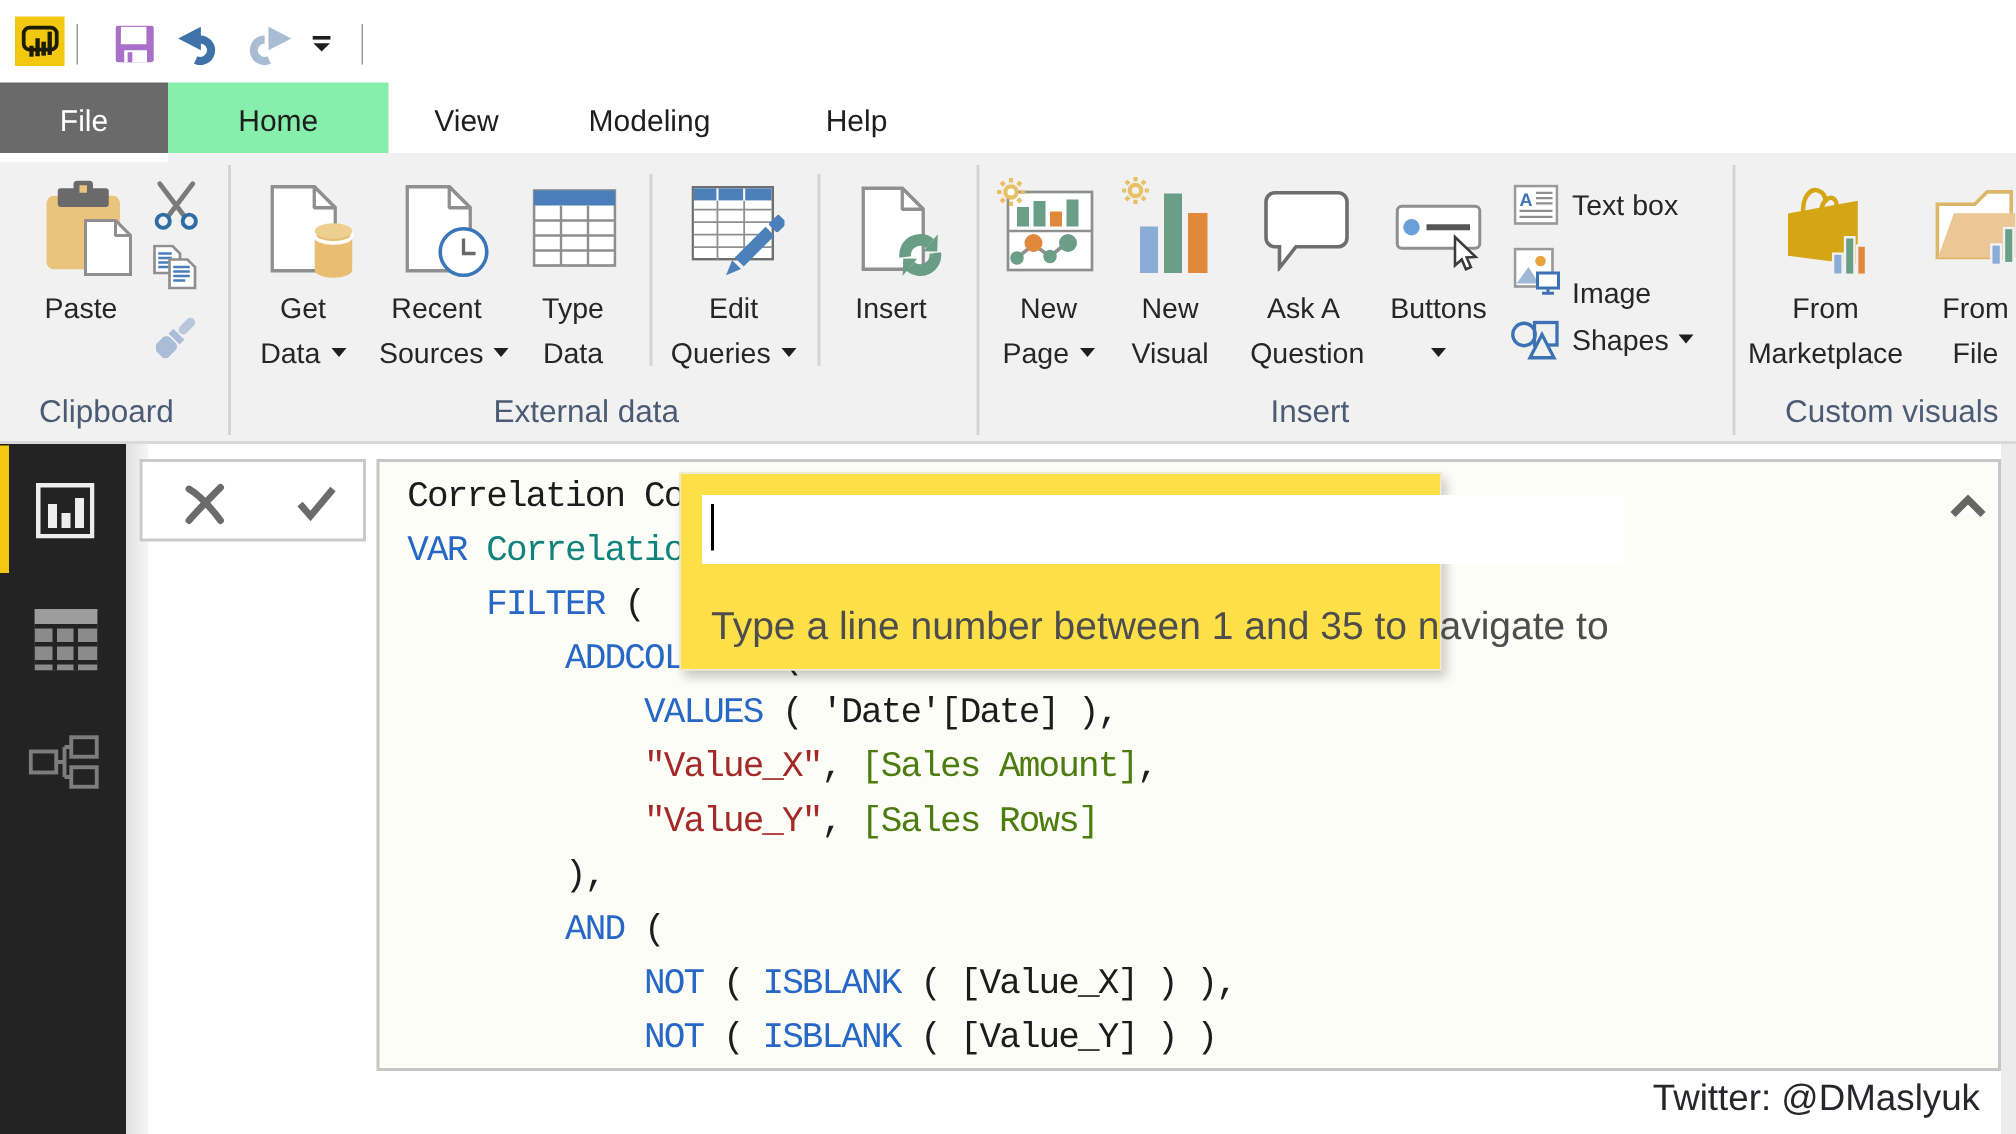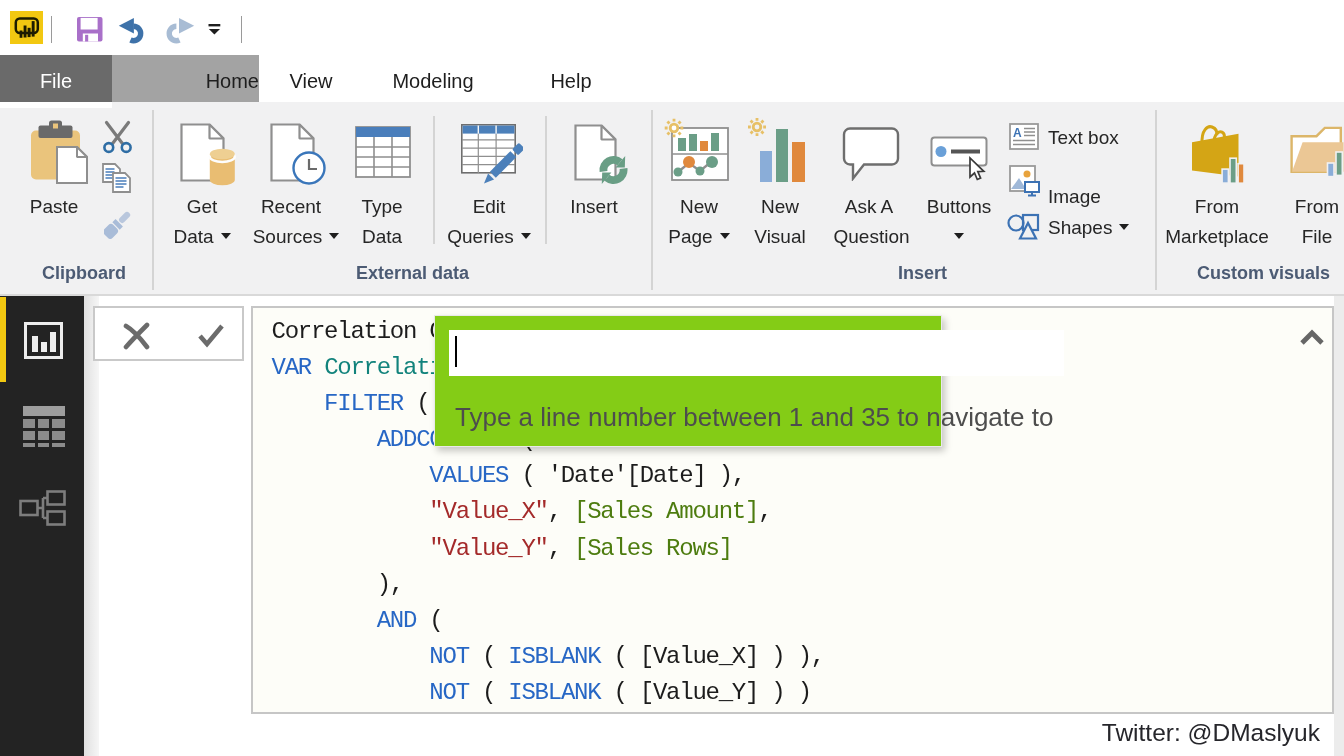--- a/index.html
+++ b/index.html
@@ -12,48 +12,48 @@
 #titlebar { position:absolute; left:0; top:0; width:1344px; height:55px; background:#fff; }
 #pbilogo { position:absolute; left:10px; top:11px; width:33px; height:33px; background:#f2c811; }
 .tsep { position:absolute; top:16px; width:1px; height:27px; background:#9a9a9a; }
 #titletext { position:absolute; left:253px; top:0; height:55px; line-height:58px;
   font-size:23.5px; color:#1b1b1b; }
 
 
 #tabrow { position:absolute; left:0; top:55px; width:1344px; height:47px; background:#fff; }
 #filetab { position:absolute; left:0; top:0; width:112px; height:47px; background:#6a6a6a;
   color:#fff; font-size:20px; text-align:center; line-height:52px; }
-#hometab { position:absolute; left:112px; top:0; width:147px; height:47px; background:#a3a3a3;
-  color:#1e1e1e; font-size:20px; text-align:right; line-height:52px; }
+#hometab { position:absolute; left:112px; top:0; width:147px; height:47px; background:#86efac;
+  color:#1e1e1e; font-size:20px; text-align:center; line-height:52px; }
 .tab { position:absolute; top:0; height:47px; font-size:20px; color:#1e1e1e; line-height:52px; text-align:center; }
 
 
 #ribbon { position:absolute; left:0; top:102px; width:1344px; height:194px; background:#f1f1f2;
   border-bottom:2px solid #d9d9d9; }
 .gsep { position:absolute; background:#d4d4d4; width:2px; }
 .blbl { position:absolute; font-size:19px; color:#262626; text-align:center; white-space:nowrap; }
-.glbl { position:absolute; font-size:18px; color:#4c5b74; text-align:right; white-space:nowrap; top:161px; height:24px;font-weight:bold; }
+.glbl { position:absolute; font-size:21px; color:#4c5b74; text-align:left; white-space:nowrap; top:161px; height:24px; }
 .dd { display:inline-block; width:0; height:0; border-left:5.5px solid transparent;
   border-right:5.5px solid transparent; border-top:6.5px solid #1e1e1e; margin-left:7px; vertical-align:middle; margin-bottom:3px;}
 
 
 #content { position:absolute; left:0; top:296px; width:1344px; height:460px; background:#fff; }
 #sidebar { position:absolute; left:0; top:0; width:84px; height:460px; background:#232323; }
 #selbar { position:absolute; left:0; top:1px; width:6px; height:85px; background:#f2c811; }
 #gutter { position:absolute; left:84px; top:0; width:15px; height:460px; background:linear-gradient(90deg,#e0e0e0,#f6f6f6); }
 #xvbox { position:absolute; left:93px; top:10px; width:151px; height:55px; background:#fff;
   border:2px solid #c9c9c9; }
 #editor { position:absolute; left:251px; top:10px; width:1083px; height:408px;
   background:#fdfdf8; border:2px solid #c6c6c6; }
 #code { position:absolute; left:18.5px; top:6px; font-family:"Liberation Mono", monospace;
   font-size:24px; letter-spacing:-1.25px; line-height:36.1px; white-space:pre; color:#1c1c1c; }
 .kw { color:#2767c5; } .vr { color:#12837c; } .st { color:#a42a2a; } .ms { color:#4d7c0f; }
 
 
-#popup { position:absolute; left:434px; top:19px; width:508px; height:132px; background:#84cc16;
+#popup { position:absolute; left:453px; top:19px; width:508px; height:132px; background:#fde047;
   border:1px solid #e9e9e9; box-shadow: 3px 4px 7px rgba(0,0,0,0.22); }
 #popin { position:absolute; left:14px; top:14px; width:615px; height:46px; background:#fff; }
 #caret { position:absolute; left:6px; top:6px; width:2px; height:31px; background:#000; }
 #poptext { position:absolute; left:20px; top:86px; font-size:26px; color:#4d4d4d; white-space:nowrap; }
 
 #twitter { position:absolute; right:24px; top:423px; font-size:24.5px; color:#26262b; }
 </style>
 </head>
 <body>
 <div id="app">

